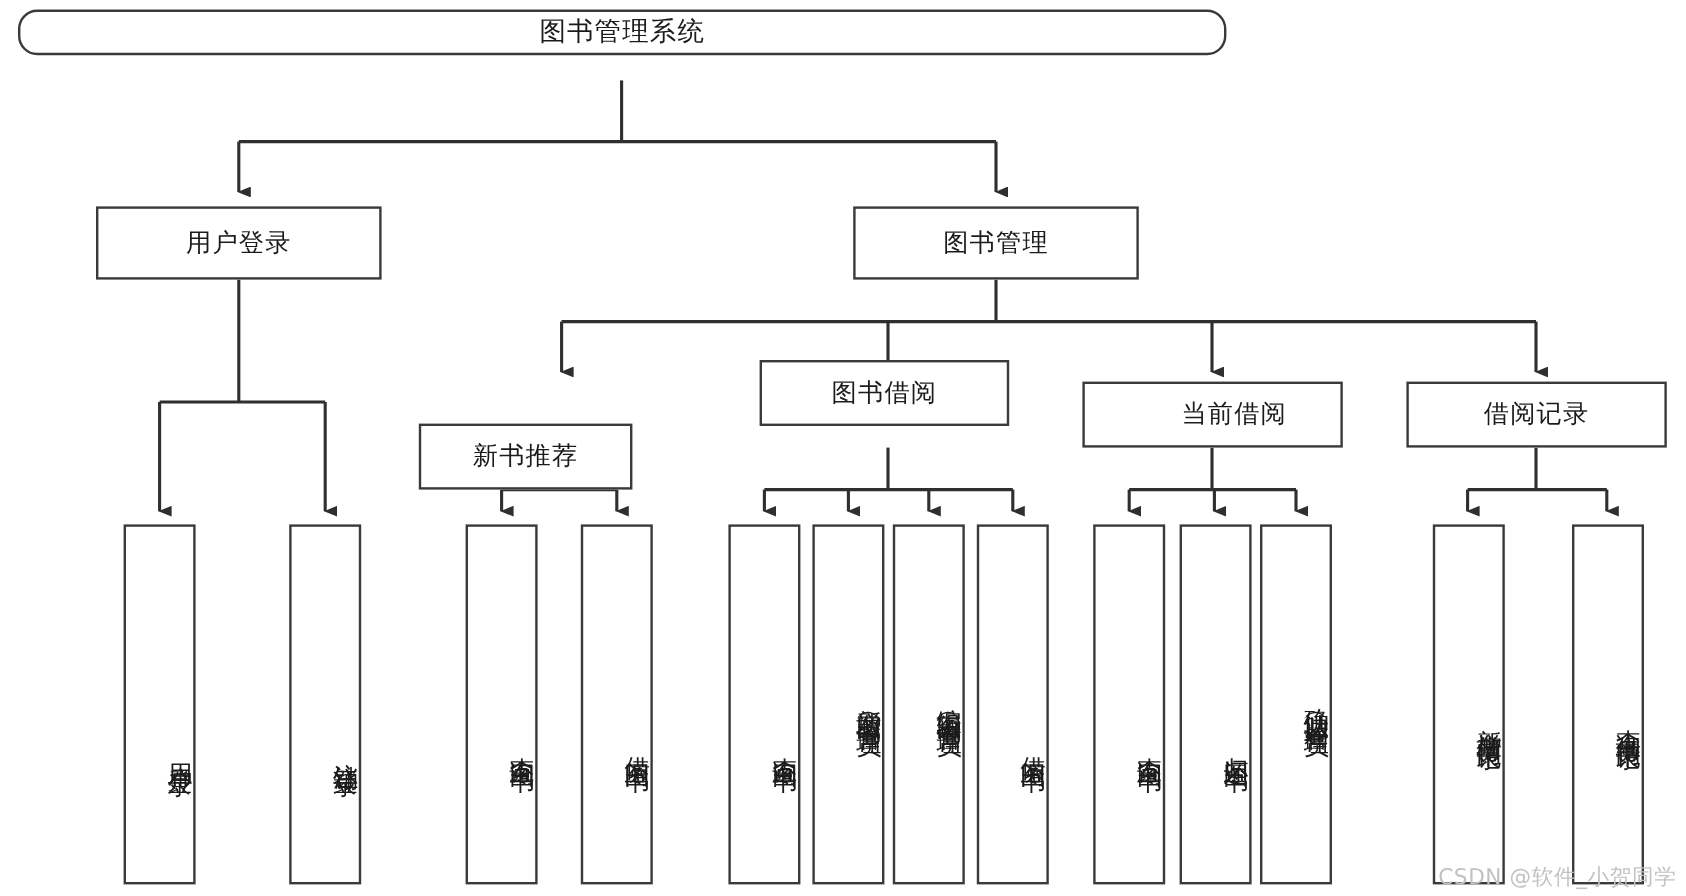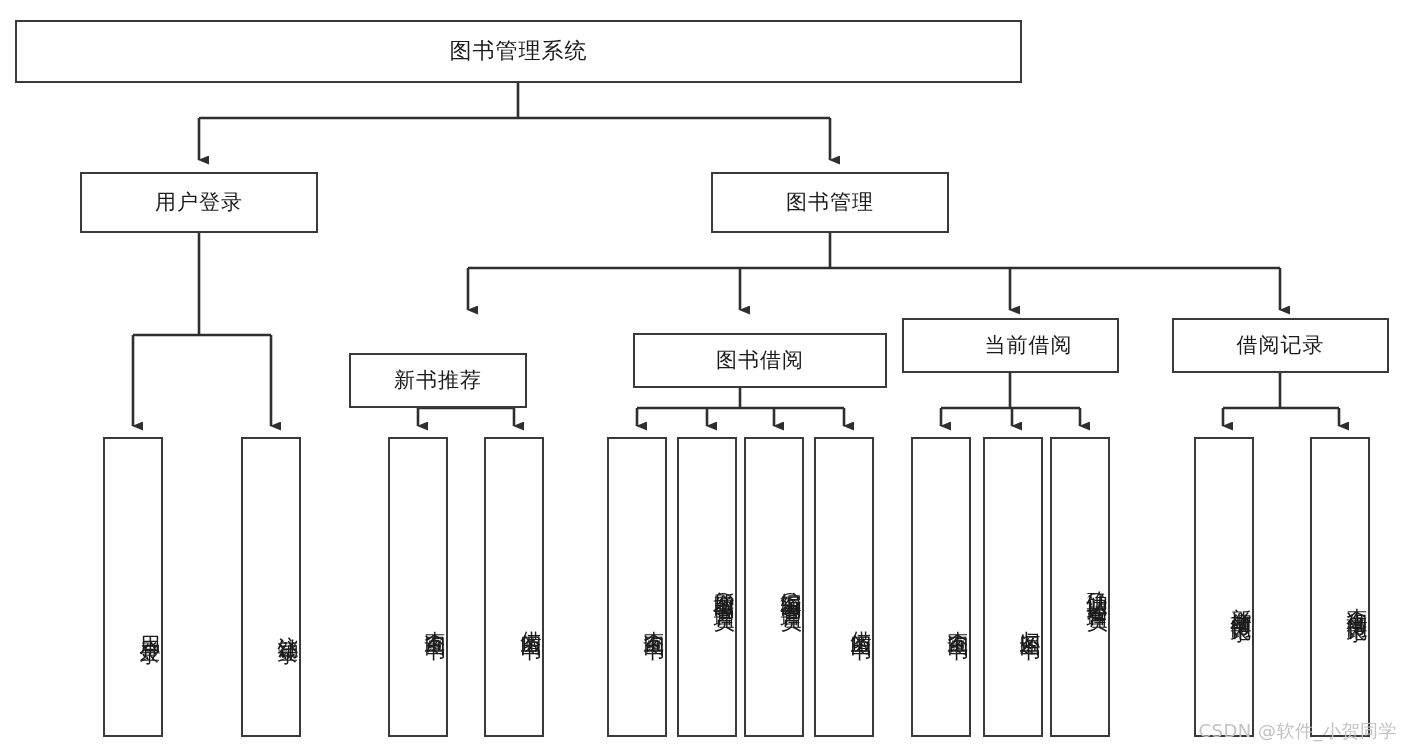--- a/index.html
+++ b/index.html
@@ -121,35 +121,35 @@
       <path d="M1012,408 L1012,426" marker-end="url(#arrow)"></path>
       <path d="M1080,408 L1080,426" marker-end="url(#arrow)"></path>
 
       <path d="M1280,373 L1280,408"></path>
       <path d="M1223,408 L1339,408"></path>
       <path d="M1223,408 L1223,426" marker-end="url(#arrow)"></path>
       <path d="M1339,408 L1339,426" marker-end="url(#arrow)"></path>
     </g>
   </svg>
 
-  <div class="node h root" style="left:15px; top:20px; width:1007px; height:63px;">
+  <div class="node h root" style="left:15px; top:8px; width:1007px; height:38px;border-radius:16px;">
     <span>图书管理系统</span>
   </div>
 
   <div class="node h" style="left:80px; top:172px; width:238px; height:61px;">
     <span>用户登录</span>
   </div>
   <div class="node h" style="left:711px; top:172px; width:238px; height:61px;">
     <span>图书管理</span>
   </div>
 
   <div class="node h" style="left:349px; top:318px; width:178px; height:55px;margin-top:35px;">
     <span>新书推荐</span>
   </div>
-  <div class="node h" style="left:633px; top:333px; width:254px; height:55px;">
+  <div class="node h" style="left:633px; top:300px; width:208px; height:55px;">
     <span>图书借阅</span>
   </div>
   <div class="node h" style="left:902px; top:318px; width:217px; height:55px;padding-left:36px;">
     <span>当前借阅</span>
   </div>
   <div class="node h" style="left:1172px; top:318px; width:217px; height:55px;">
     <span>借阅记录</span>
   </div>
 
   <div class="node v" style="left:103px; top:437px; width:60px; height:300px; padding-top:80px;">

